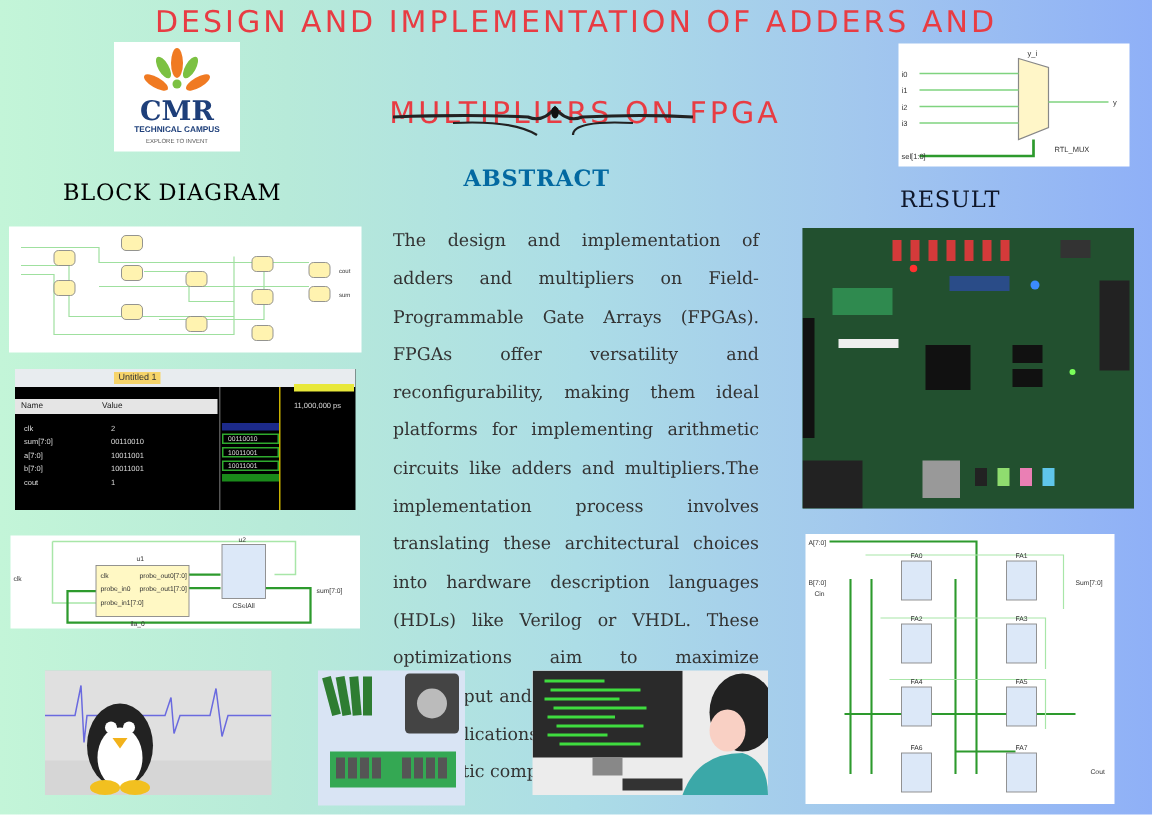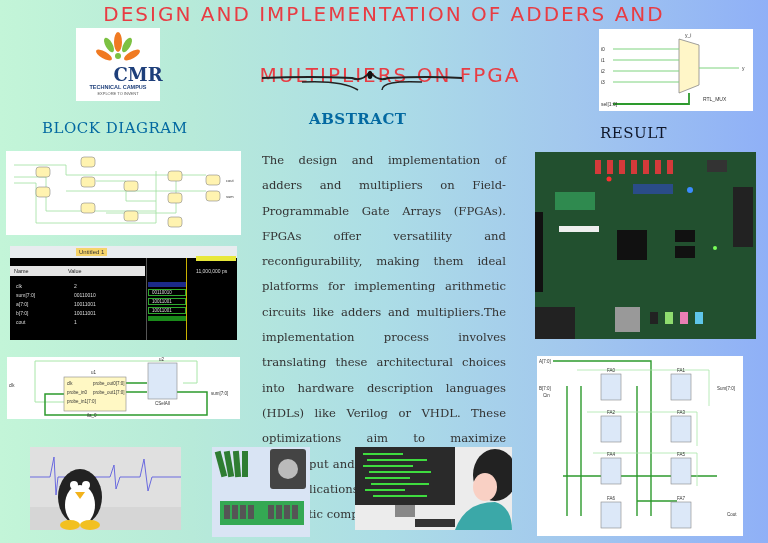--- a/index.html
+++ b/index.html
@@ -37,32 +37,32 @@
 
 <div class="logo-box">
   <svg width="84" height="73" viewBox="0 0 84 73">
     <ellipse cx="42" cy="14" rx="4" ry="10" fill="#f07a22"></ellipse>
     <ellipse cx="33" cy="17" rx="3.5" ry="8" fill="#7cc142" transform="rotate(-30 33 17)"></ellipse>
     <ellipse cx="51" cy="17" rx="3.5" ry="8" fill="#7cc142" transform="rotate(30 51 17)"></ellipse>
     <ellipse cx="28" cy="27" rx="3.5" ry="9" fill="#f07a22" transform="rotate(-60 28 27)"></ellipse>
     <ellipse cx="56" cy="27" rx="3.5" ry="9" fill="#f07a22" transform="rotate(60 56 27)"></ellipse>
     <circle cx="42" cy="28" r="3" fill="#7cc142"></circle>
   </svg>
-  <div class="abs" style="left:0;top:36px;width:84px;text-align:center;font-family:'DejaVu Serif',serif;font-size:18px;color:#1e3f7a;font-weight:bold;margin-left:20px;">CMR</div>
+  <div class="abs" style="left:0;top:36px;width:84px;text-align:center;font-family:'DejaVu Serif',serif;font-size:18px;color:#1e3f7a;font-weight:bold;">CMR</div>
   <div class="abs" style="left:0;top:56px;width:84px;text-align:center;font-size:5.5px;color:#1e3f7a;font-weight:bold;">TECHNICAL CAMPUS</div>
   <div class="abs" style="left:0;top:63px;width:84px;text-align:center;font-size:4px;color:#555;">EXPLORE TO INVENT</div>
 </div>
 
 <svg class="abs" style="left:262px;top:68px;" width="200" height="30">
   <path d="M0 10 Q50 8 90 10 Q100 14 108 4 Q116 14 126 10 Q166 8 200 10" stroke="#222" stroke-width="2" fill="none"></path>
   <path d="M40 14 Q80 12 96 22 M160 14 Q120 12 120 22" stroke="#222" stroke-width="1.5" fill="none"></path>
   <ellipse cx="108" cy="7" rx="2.5" ry="4" fill="#111"></ellipse>
 </svg>
 
-<div class="section-heading" style="left:42px;top:119px;color:#0369a1;">BLOCK DIAGRAM</div>
+<div class="section-heading" style="left:42px;top:119px;color:#000000;">BLOCK DIAGRAM</div>
 <div class="section-heading" style="left:309px;top:110px;color:#0369a1;font-weight:bold;">ABSTRACT</div>
 <div class="section-heading" style="left:600px;top:124px;color:#0f172a;">RESULT</div>
 
 <div class="panel" style="left:599px;top:29px;width:154px;height:82px;">
   <svg width="154" height="82" viewBox="0 0 154 82">
     <polygon points="80,10 100,16 100,56 80,64" fill="#fff6c8" stroke="#888" stroke-width="0.8"></polygon>
     <g stroke="#7fd37f" stroke-width="1">
       <line x1="14" y1="20" x2="80" y2="20"></line>
         <line x1="14" y1="31" x2="80" y2="31"></line>
       <line x1="14" y1="42" x2="80" y2="42"></line>

